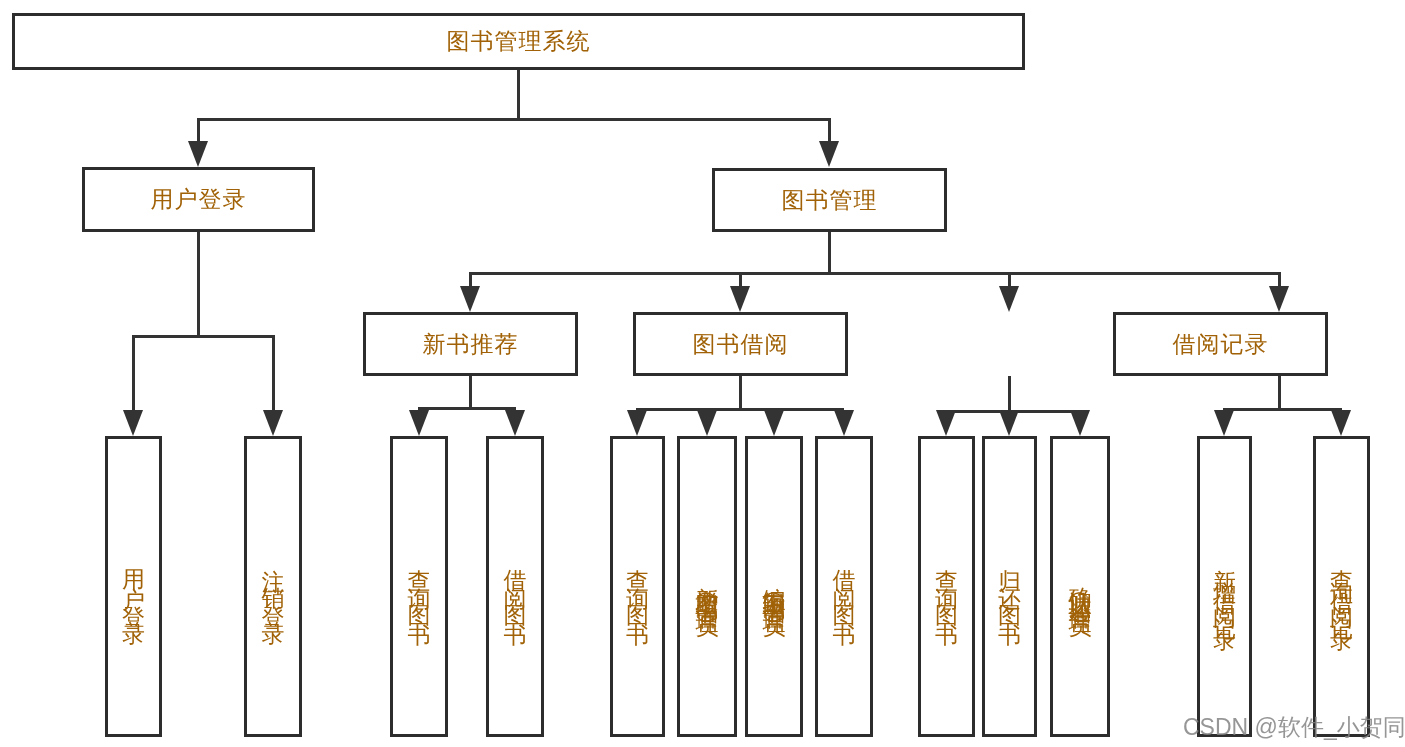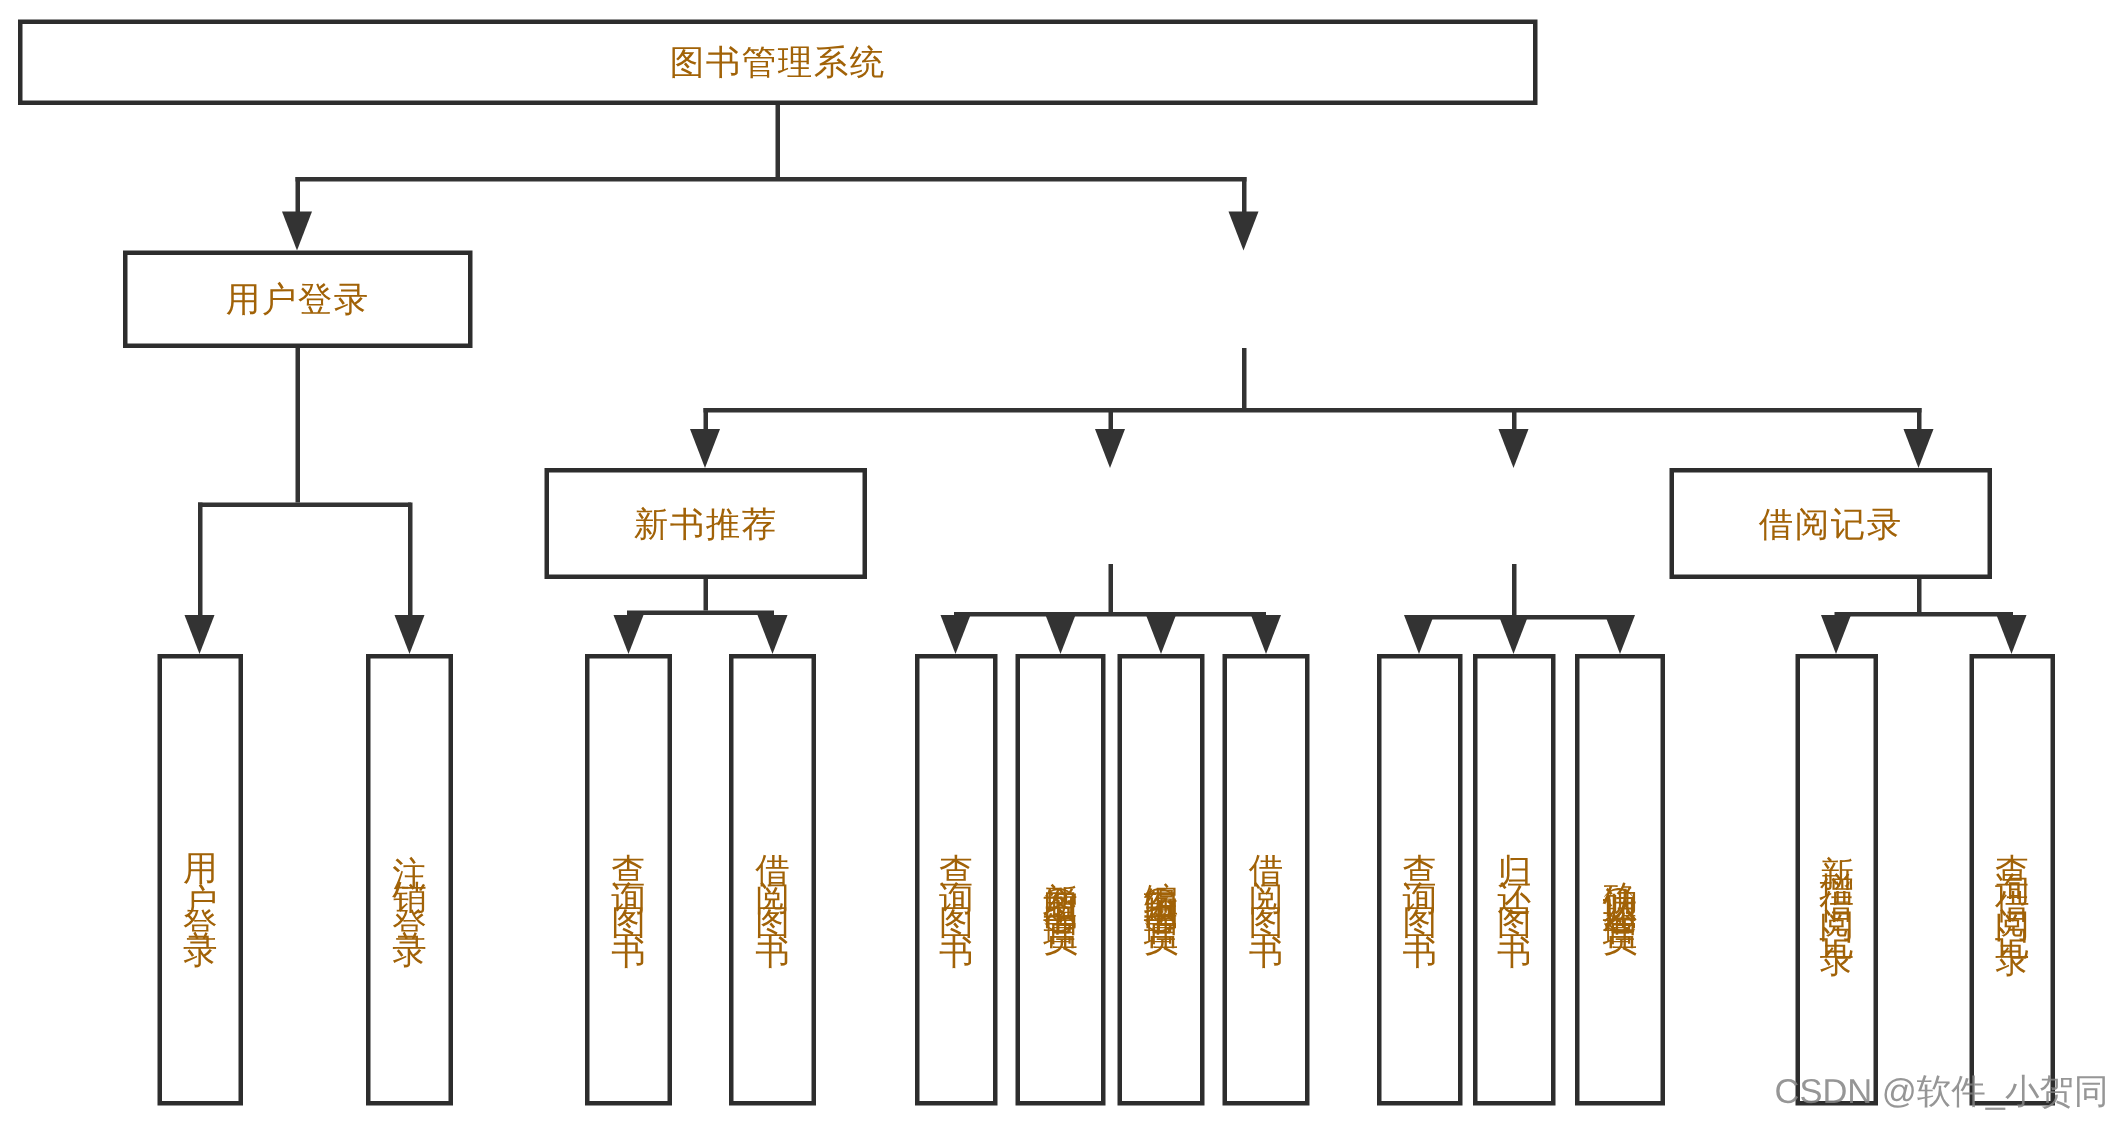--- a/index.html
+++ b/index.html
@@ -23,21 +23,21 @@
     align-items:center;
     justify-content:center;
     color:#a16207;
     font-size:23px;
     letter-spacing:1px;
     z-index:2;
   }
   .n-root{left:12px;top:13px;width:1013px;height:57px;}
   .n-user-login{left:82px;top:167px;width:233px;height:65px;}
   .n-book-mgmt{left:712px;top:168px;width:235px;height:64px;}
-  .l3{top:312px;width:215px;height:74px;}
+  .l3{top:312px;width:215px;height:64px;}
   .n-nbr{left:363px;}
   .n-bb{left:633px;}
   .n-cb{left:902px;}
   .n-brr{left:1113px;}
   
   .leaf{
     top:436px;height:301px;
     writing-mode:vertical-rl;
     text-orientation:mixed;
     line-height:1;
@@ -175,22 +175,24 @@
   <div class="arrow a14"></div>
   <div class="arrow a15"></div>
   <div class="arrow a16"></div>
   <div class="arrow a17"></div>
   <div class="arrow a18"></div>
   <div class="arrow a19"></div>
 
   <div class="node n-root">图书管理系统</div>
 
   <div class="node n-user-login">用户登录</div>
+  <div class="node n-book-mgmt">图书管理</div>
 
   <div class="node l3 n-nbr">新书推荐</div>
+  <div class="node l3 n-bb">图书借阅</div>
   <div class="node l3 n-brr">借阅记录</div>
 
   <div class="node leaf lf1">用户登录</div>
   <div class="node leaf lf2">注销登录</div>
   <div class="node leaf lf3">查询图书</div>
   <div class="node leaf lf4">借阅图书</div>
   <div class="node leaf lf5">查询图书</div>
   <div class="node leaf long lf6">新增图书（管理员）</div>
   <div class="node leaf long lf7">编辑图书（管理员）</div>
   <div class="node leaf lf8">借阅图书</div>

